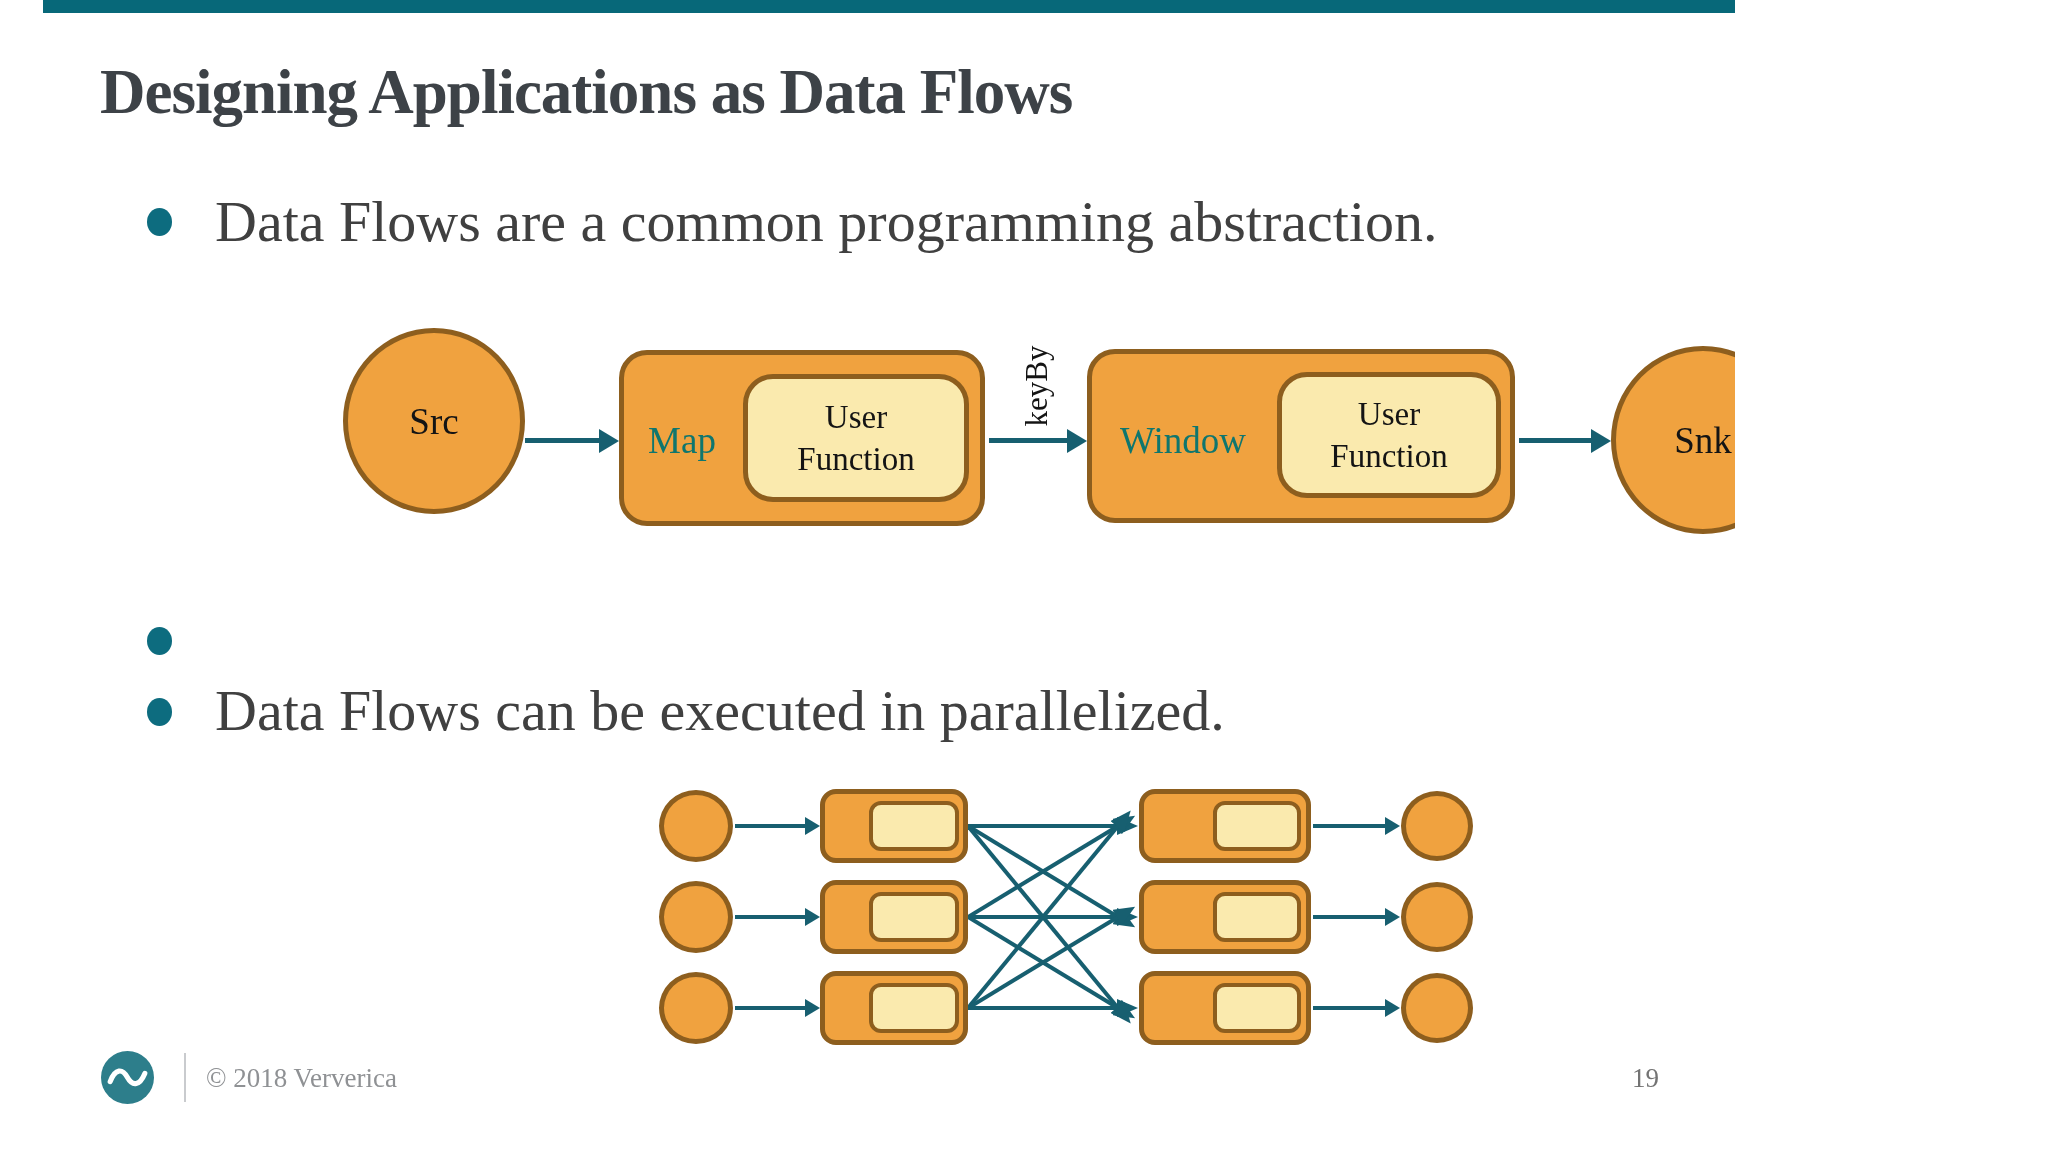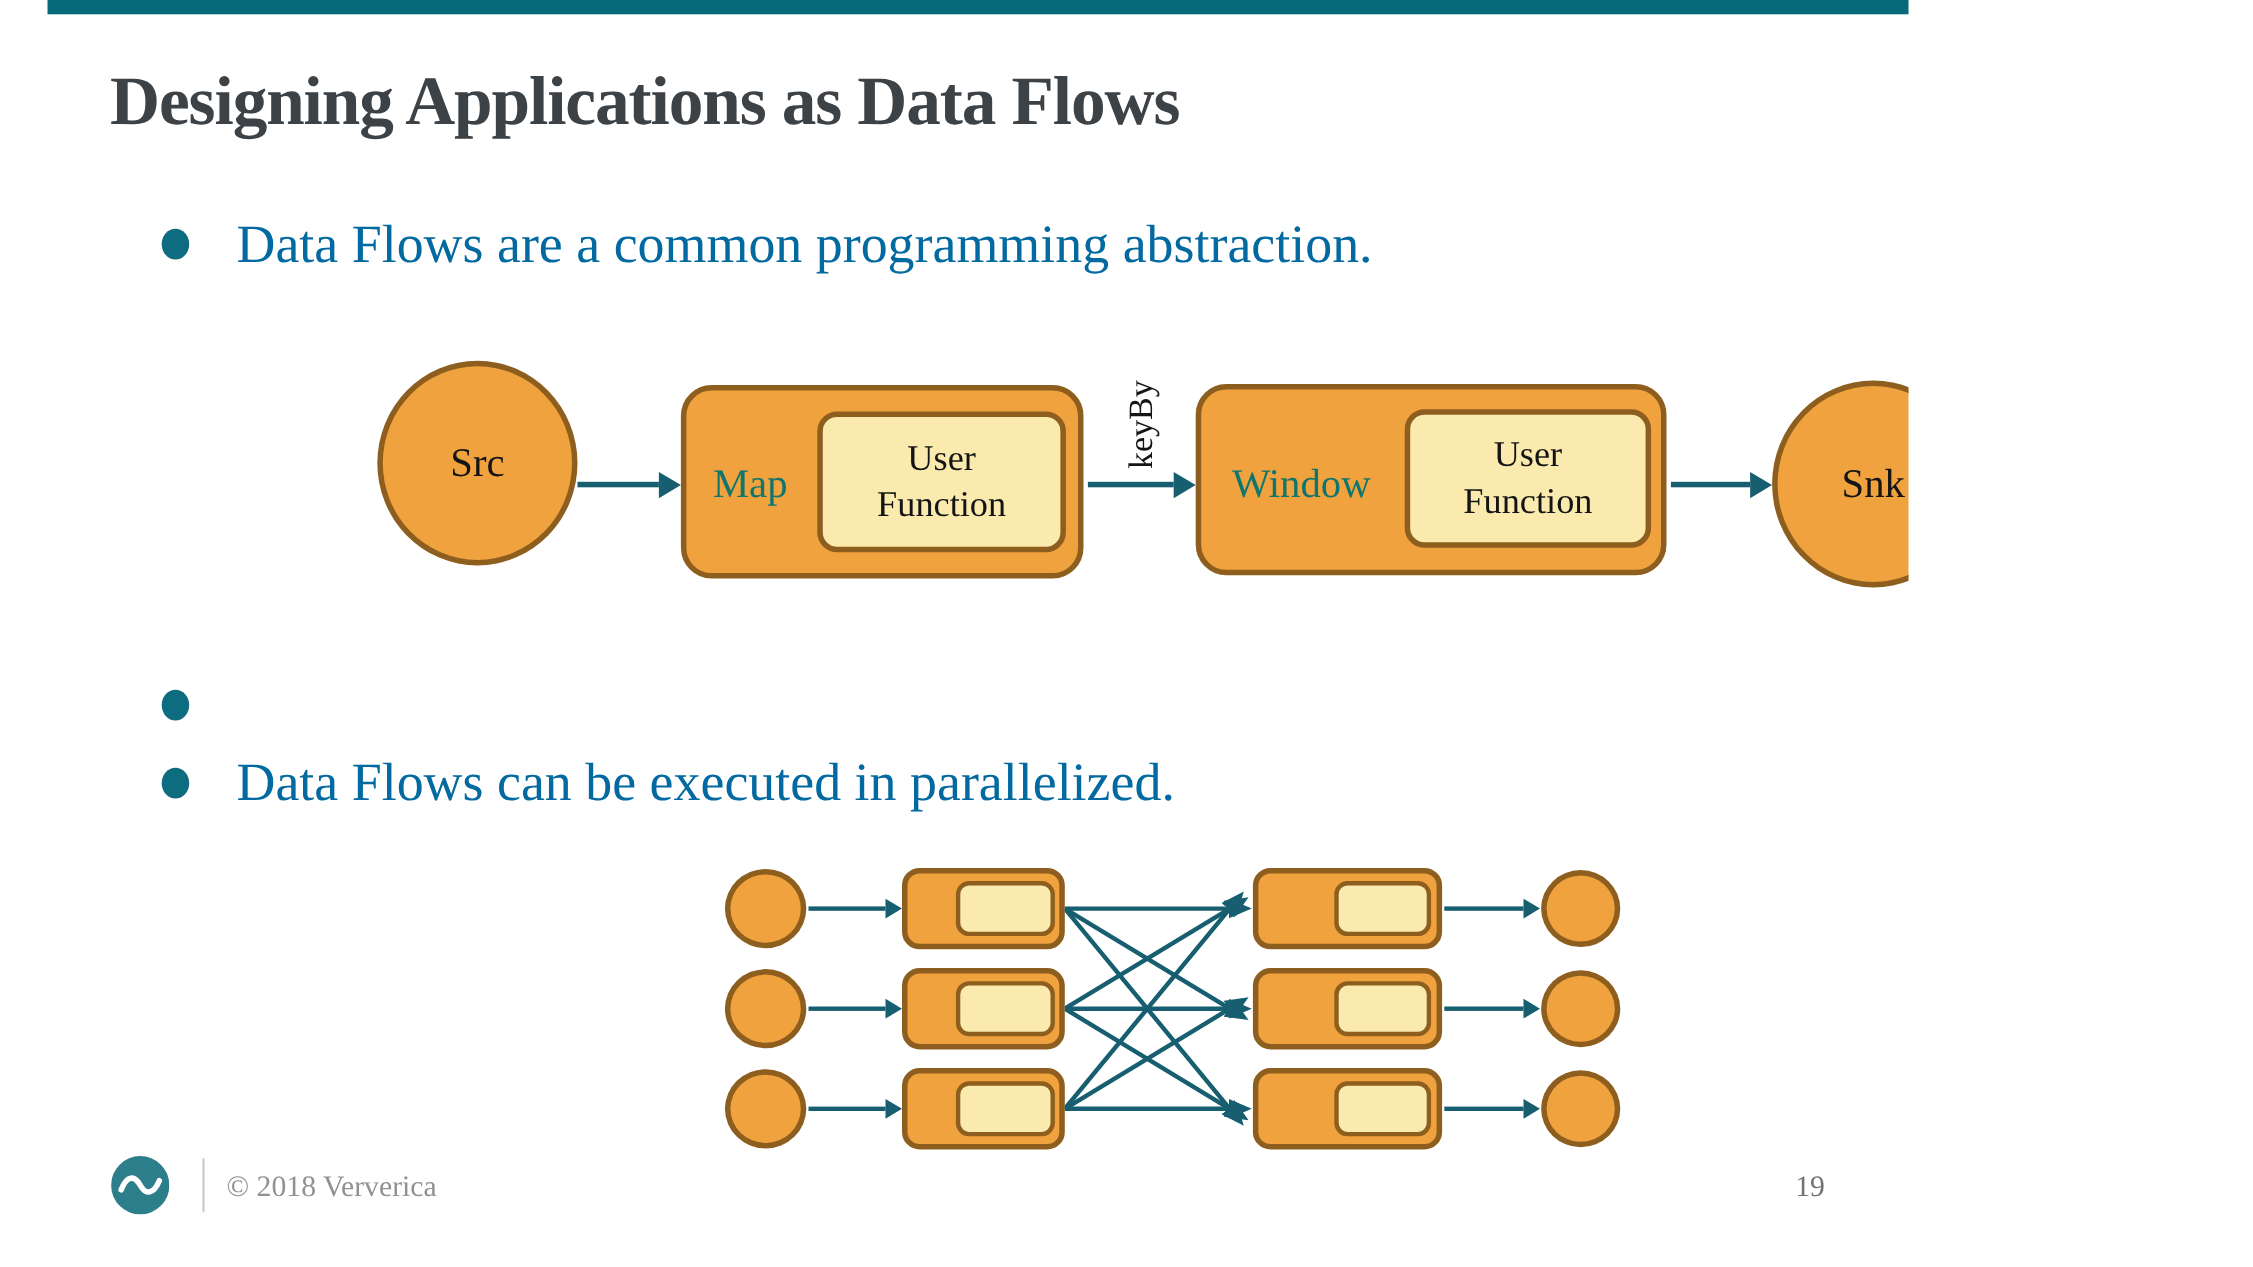--- a/index.html
+++ b/index.html
@@ -10,32 +10,32 @@
   }
   .topbar{ position:absolute; left:0; top:0; width:2048px; height:13px; background:#076879; }
 
   .title{
     position:absolute; left:57px; top:56px; font-size:63px; font-weight:700;
     color:#3d4247; letter-spacing:-1px; white-space:nowrap;
   }
 
   .bullet-dot{ position:absolute; width:25px; height:28px; border-radius:50%; background:#0d6c7f; }
   .bullet-text{
-    position:absolute; left:172px; font-size:49px; line-height:56px; color:#0369a1; white-space:nowrap;
+    position:absolute; left:172px; font-size:58px; line-height:56px; color:#404040; white-space:nowrap;
   }
 
   
   .node-ellipse{
     position:absolute; background:#f0a23f; border:5px solid #8d5e1e; border-radius:50%;
     display:flex; align-items:center; justify-content:center;
     font-size:37px; color:#141414;
   }
   .opbox{ position:absolute; background:#f0a23f; border:5px solid #8d5e1e; border-radius:28px; }
   .inner-box{
-    position:absolute; background:#faeaae; border:5px solid #8d5e1e; border-radius:18px;
+    position:absolute; background:#faeaae; border:5px solid #8d5e1e; border-radius:30px;
     display:flex; align-items:center; justify-content:center; text-align:center;
     font-size:33px; line-height:42px; color:#141414;
   }
   .op-label{ position:absolute; font-size:37px; line-height:44px; color:#0f766e; text-align:center; }
 
   .arrow{ position:absolute; height:5px; background:#175f70; }
   .arrow::after{
     content:""; position:absolute; left:100%; top:50%; transform:translateY(-50%);
     width:0; height:0;
     border-left:20px solid #175f70; border-top:12px solid transparent; border-bottom:12px solid transparent;

